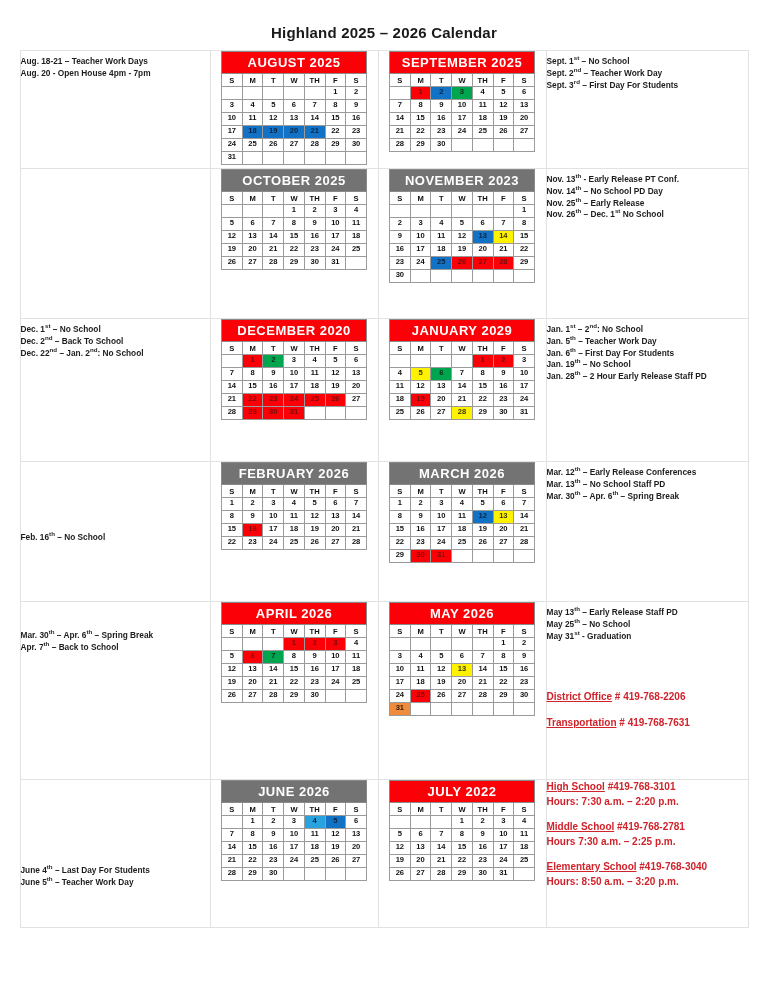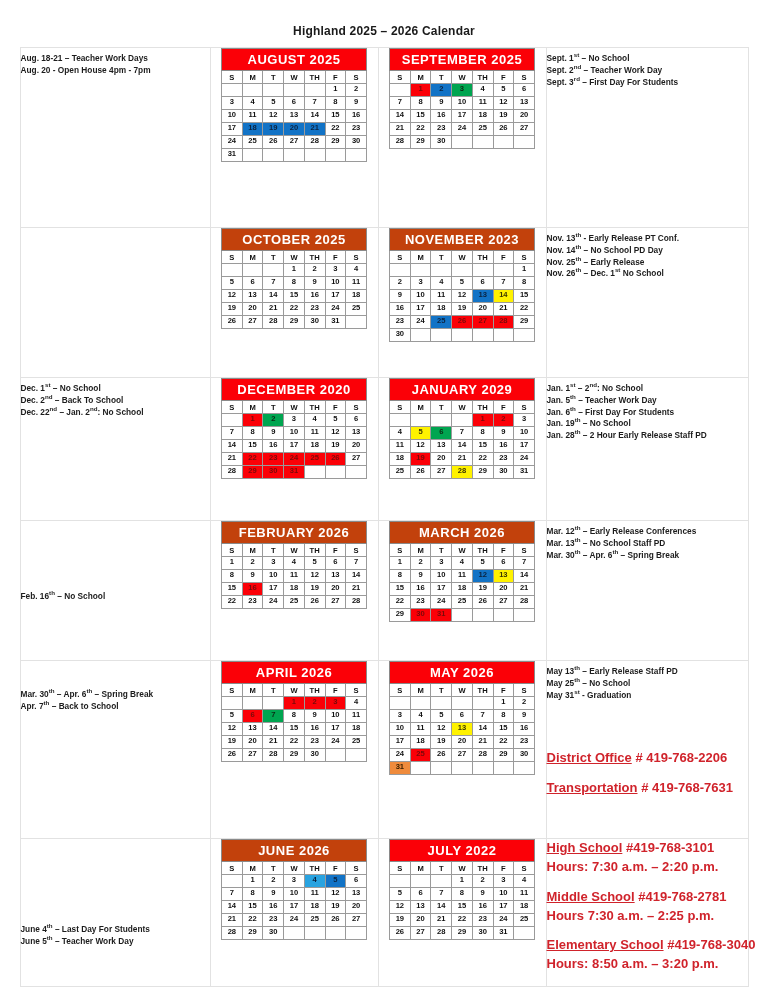--- a/index.html
+++ b/index.html
@@ -18,21 +18,21 @@
 
   .page {
     width: 768px;
     height: 994px;
     padding: 0;
     position: relative;
   }
 
   .page-title {
     text-align: center;
-    font-size: 12px;
+    font-size: 15px;
     font-weight: bold;
     color: #1a1a1a;
     letter-spacing: 0.2px;
     padding-top: 24px;
     padding-bottom: 9px;
   }
 
   .grid {
     width: 728px;
     margin: 0 auto;
@@ -66,21 +66,21 @@
   .note-line { white-space: nowrap; }
   .note-line sup { font-size: 6.2px; vertical-align: super; line-height: 0; }
 
   .note-pad-top-a { padding-top: 5px; }
   .note-pad-top-b { padding-top: 28px; }
   .note-pad-top-c { padding-top: 70px; }
   .note-pad-top-d { padding-top: 85px; }
 
   
   .contact-block {
-    font-size: 13px;
+    font-size: 10px;
     font-weight: bold;
     color: #d0232b;
     line-height: 1.45;
   }
   .contact-group { margin-bottom: 11px; }
   .contact-name { text-decoration: underline; }
   .contact-line { white-space: nowrap; }
 
   
   .cal {
@@ -92,21 +92,21 @@
   .cal .mhead {
     text-align: center;
     font-size: 13px;
     font-weight: bold;
     color: #ffffff;
     letter-spacing: 0.5px;
     padding: 3px 0 3px 0;
     border: 1px solid #8a8a8a;
   }
   .mhead.red  { background: #fb0007; }
-  .mhead.blue { background: #c2410c; }
+  .mhead.blue { background: #737373; }
 
   .cal th {
     font-size: 7.6px;
     font-weight: bold;
     color: #111111;
     text-align: center;
     border: 1px solid #9a9a9a;
     height: 13px;
     background: #ffffff;
     padding: 0;
@@ -138,21 +138,21 @@
   <div class="page-title">Highland 2025 – 2026 Calendar</div>
 
   <table class="grid">
     <colgroup>
       <col class="col-notes-l">
       <col class="col-cal1">
       <col class="col-cal2">
       <col class="col-notes-r">
     </colgroup>
     <tbody id="grid-body">
-        <tr style="height:180px">
+        <tr style="height:118px">
           <td class="row-cell">
             <div class="note-block note-pad-top-a">
               <div class="note-line">Aug. 18-21 – Teacher Work Days</div>
               <div class="note-line">Aug. 20 - Open House 4pm - 7pm</div>
             </div>
           </td>
           <td class="cal-cell">
             <table class="cal">
               <tbody>
                 <tr>

